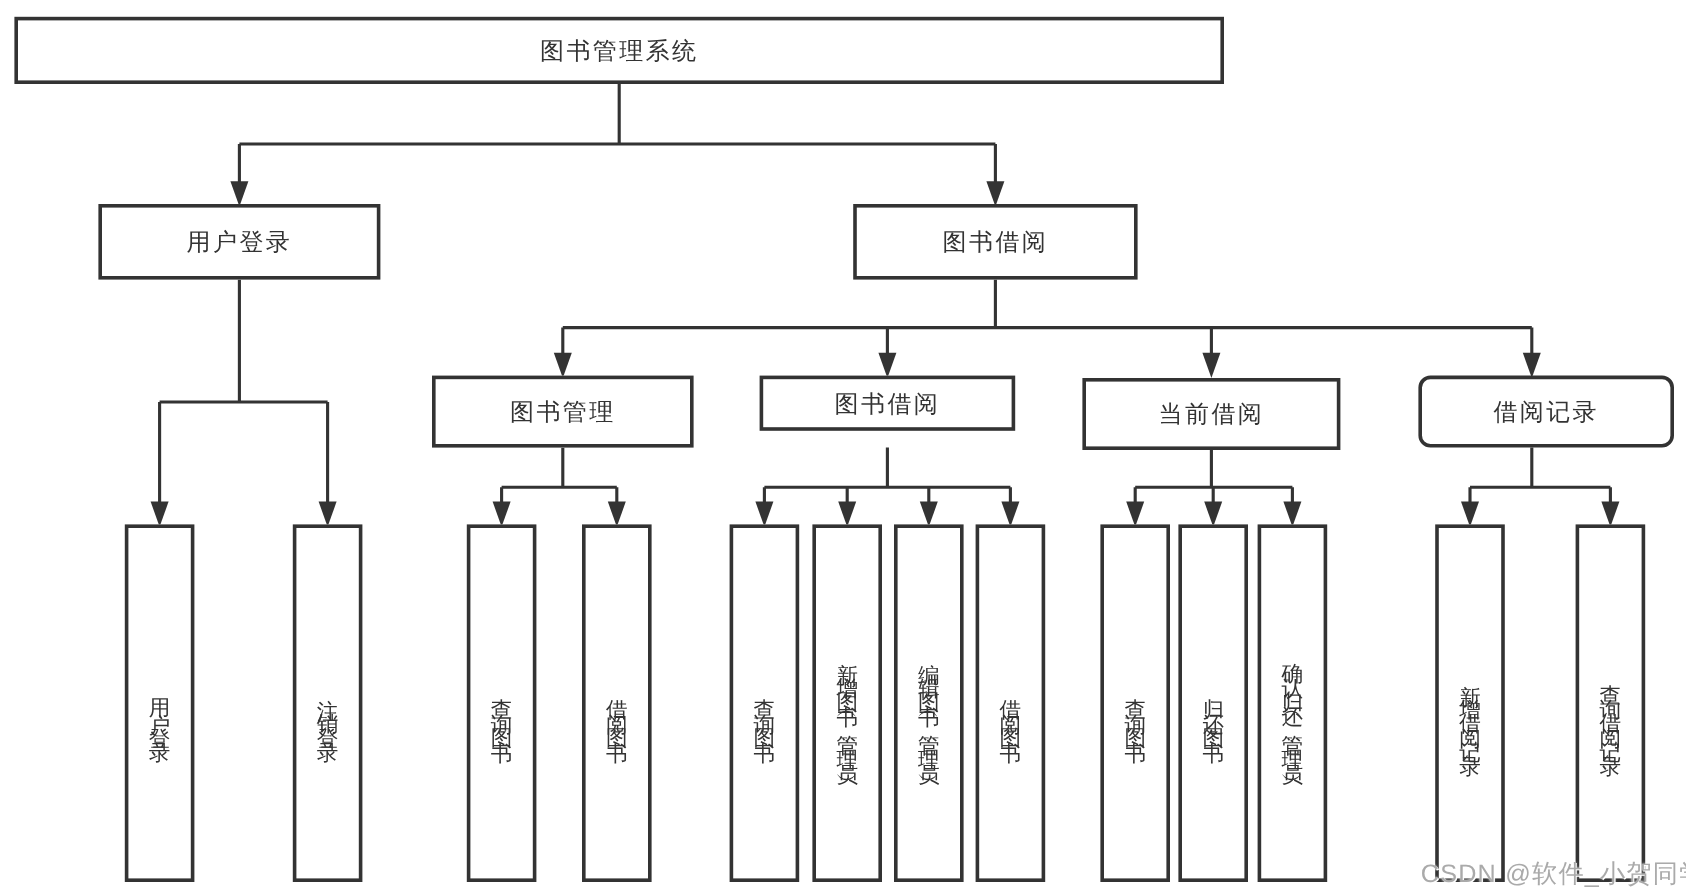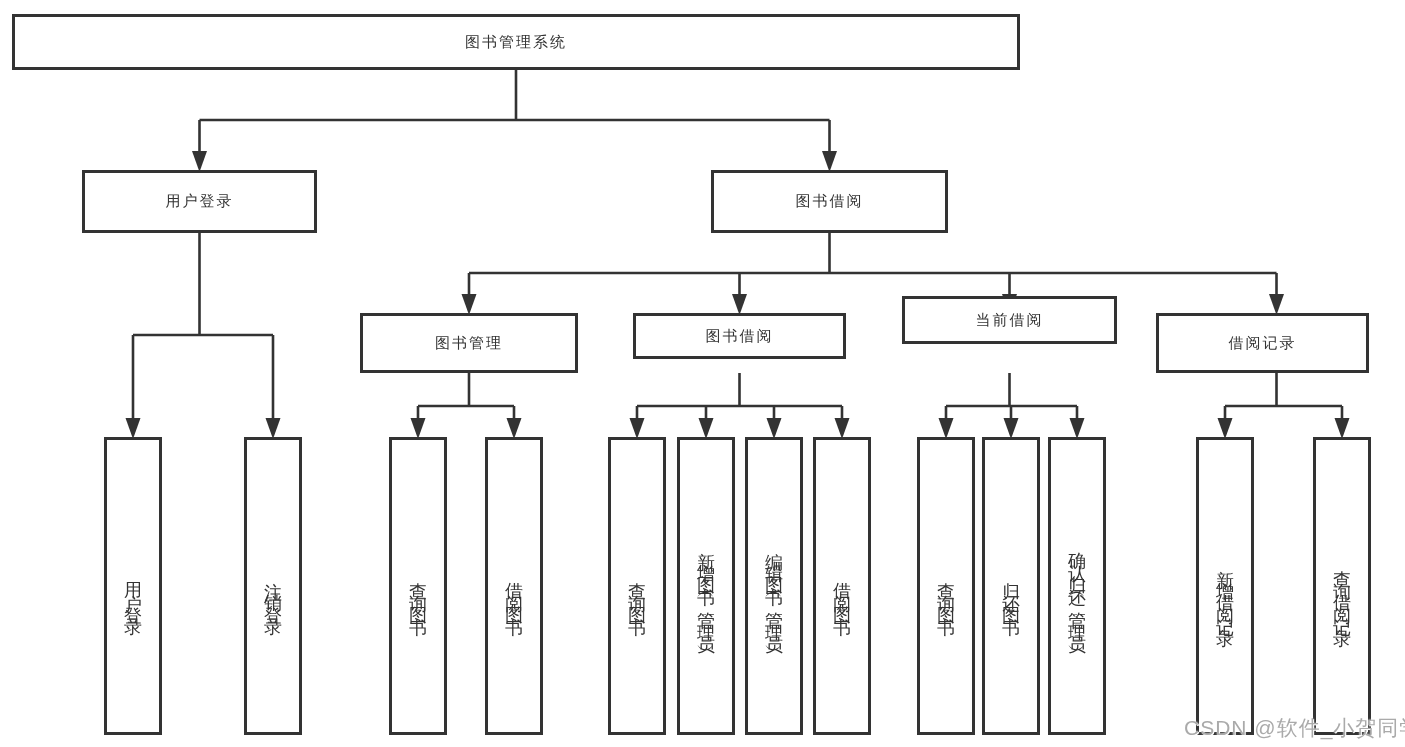--- a/index.html
+++ b/index.html
@@ -15,21 +15,21 @@
     position:absolute;
     background:#ffffff;
     border:3px solid #333333;
     box-sizing:border-box;
     display:flex;
     align-items:center;
     justify-content:center;
     color:#333333;
   }
   .node span{
-    font-size:15px;
+    font-size:20px;
     letter-spacing:2px;
     white-space:nowrap;
   }
   .node.vert span{
     writing-mode:vertical-rl;
     text-orientation:mixed;
     font-size:18px;
     line-height:1;
     letter-spacing:12px;
     white-space:normal;
@@ -106,24 +106,24 @@
       </div>
       <div class="node vert" style="left: 244px; top: 437px; width: 58px; height: 298px;">
         <span>注销登录</span>
       </div>
       <div class="node" style="left: 360px; top: 313px; width: 218px; height: 60px;">
         <span>图书管理</span>
       </div>
       <div class="node" style="left: 633px; top: 313px; width: 213px; height: 46px;">
         <span>图书借阅</span>
       </div>
-      <div class="node" style="left: 902px; top: 296px; width: 215px; height: 48px;">
+      <div class="node" style="left: 902px; top: 315px; width: 215px; height: 60px;">
         <span>当前借阅</span>
       </div>
-      <div class="node" style="left: 1156px; top: 313px; width: 213px; height: 60px;">
+      <div class="node" style="left: 1182px; top: 313px; width: 213px; height: 60px; border-radius: 10px;">
         <span>借阅记录</span>
       </div>
       <div class="node vert" style="left: 389px; top: 437px; width: 58px; height: 298px;">
         <span>查询图书</span>
       </div>
       <div class="node vert" style="left: 485px; top: 437px; width: 58px; height: 298px;">
         <span>借阅图书</span>
       </div>
       <div class="node vert" style="left: 608px; top: 437px; width: 58px; height: 298px;">
         <span>查询图书</span>

